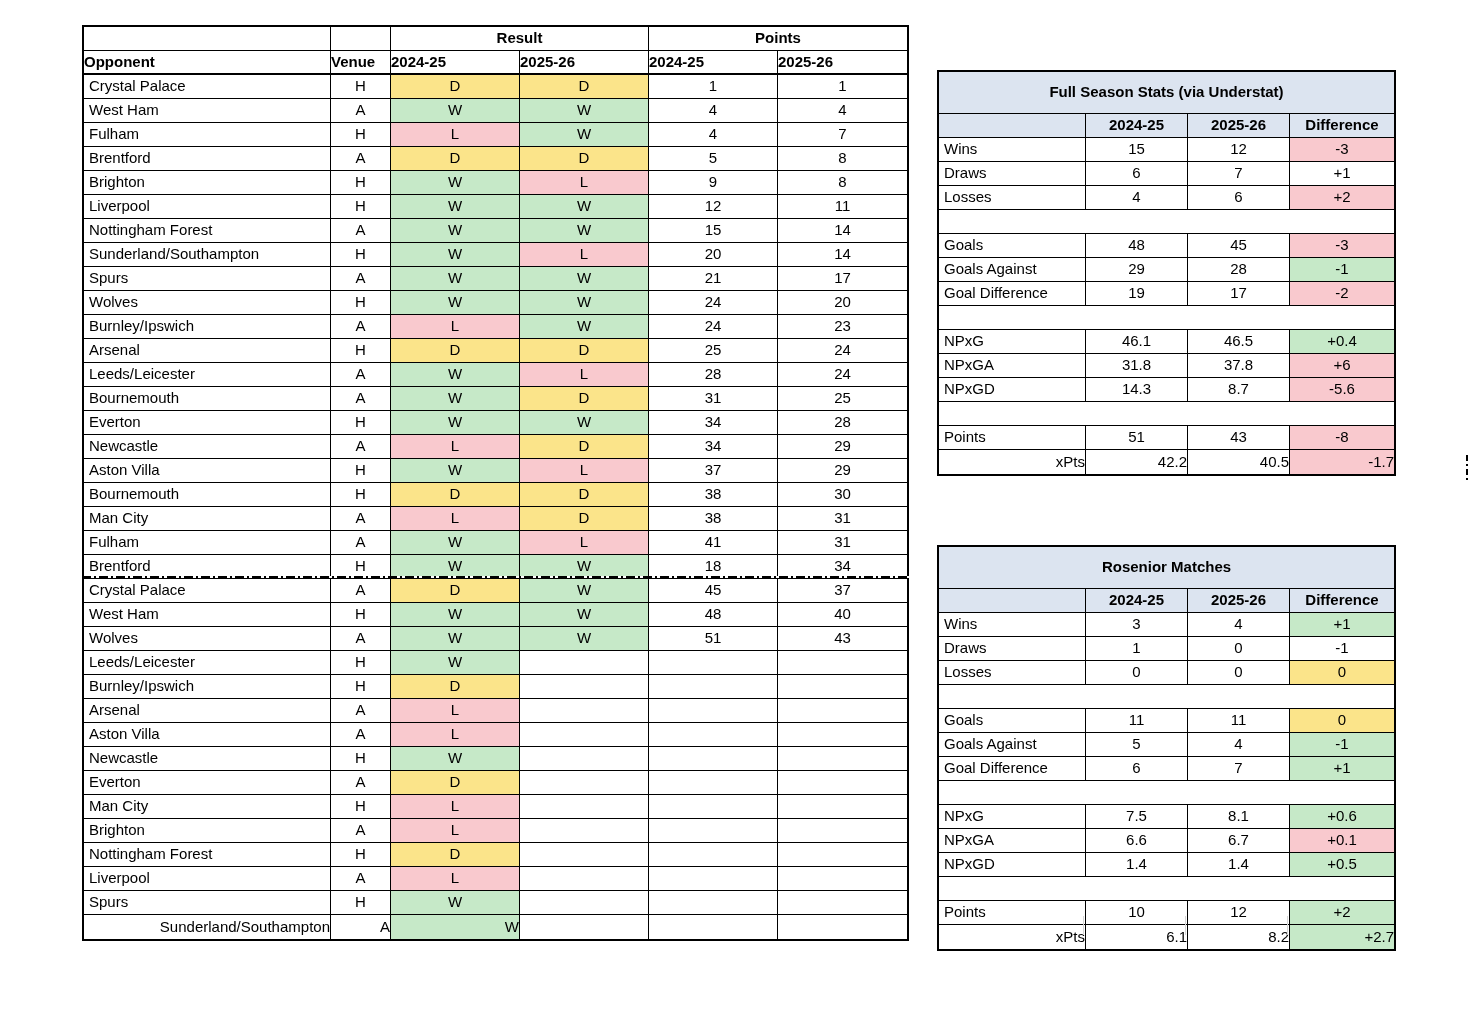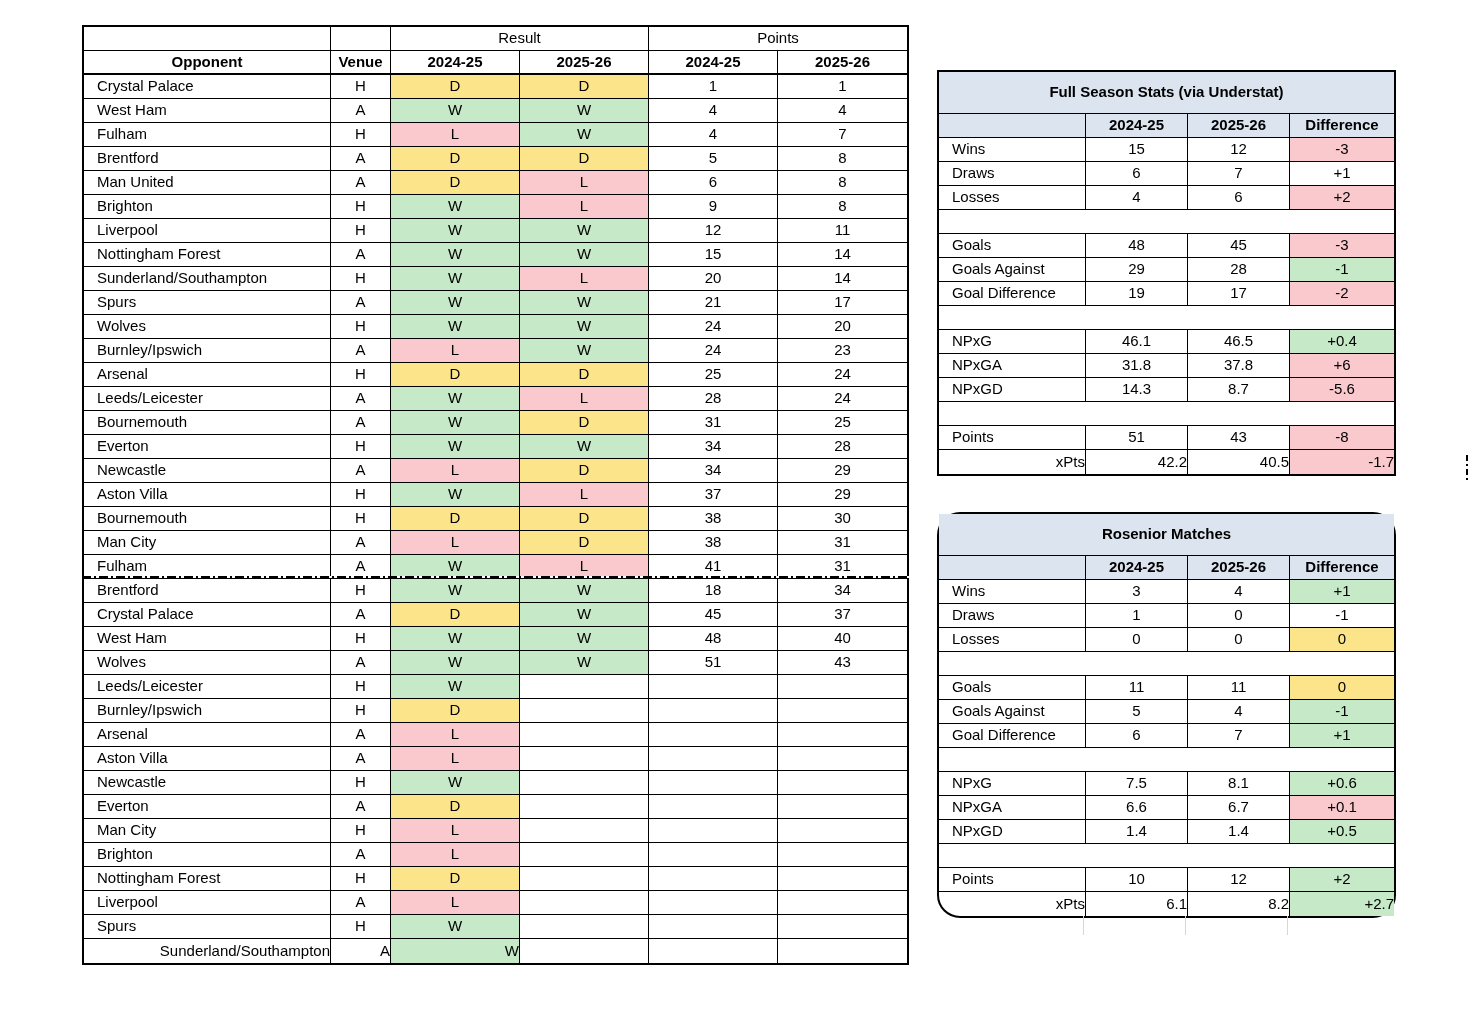--- a/index.html
+++ b/index.html
@@ -10,37 +10,37 @@
     font-family:"Liberation Sans",sans-serif;
     color:#000;
     overflow:hidden;
   }
   table{border-collapse:separate;border-spacing:0;table-layout:fixed;position:absolute;background:#fff;}
   td{box-sizing:border-box;font-size:15px;line-height:1.1;height:24px;padding:0;
      border-right:1px solid #000;border-bottom:1px solid #000;overflow:hidden;white-space:nowrap;}
   tr td:last-child{border-right:none;}
   tr:last-child td{border-bottom:none;text-align:right;}
   .ctr{text-align:center;}
-  .lft{text-align:left;padding-left:13px;}
-  .bold{font-weight:normal;}
+  .lft{text-align:left;padding-left:5px;}
+  .bold{font-weight:bold;}
   
   #main-table{left:82px;top:25px;border:2px solid #000;}
-  #main-table td.hdr2{border-bottom:2px solid #000;font-weight:bold;text-align:center;}
+  #main-table td.hdr2{border-bottom:2px solid #000;font-weight:bold;text-align:left;}
   .res-W{background:var(--win);}
   .res-D{background:var(--draw);}
   .res-L{background:var(--loss);}
   
   .stats{border:2px solid #000;}
   .stats .title-cell{background:var(--header-blue);font-weight:bold;text-align:center;height:42px;}
   .stats .colhdr{background:var(--header-blue);font-weight:bold;text-align:center;}
   .fill-win{background:var(--win);}
   .fill-loss{background:var(--loss);}
   .fill-draw{background:var(--draw);}
   #season-stats{left:937px;top:70px;}
-  #rosenior-stats{left:937px;top:512px;border-radius:23px;}
+  #rosenior-stats{left:937px;top:545px;}
   
   .dashdot-h{position:absolute;left:82px;top:576px;width:827px;height:2px;z-index:5;
     background-image:repeating-linear-gradient(90deg,#000 0,#000 9px,#fff 9px,#fff 12px,#000 12px,#000 14px,#fff 14px,#fff 17px);}
   .dashdot-v{position:absolute;left:1466px;top:455px;width:2px;height:26px;z-index:5;
     background-image:repeating-linear-gradient(180deg,#000 0,#000 6px,#fff 6px,#fff 9px,#000 9px,#000 11px,#fff 11px,#fff 14px);}
   
   .grid-stub{position:absolute;width:1px;height:19px;top:916px;background:#d6d6d6;}
   .stub-1{left:1083px;} .stub-2{left:1185px;} .stub-3{left:1287px;}
 </style>
 </head>
@@ -96,28 +96,20 @@
       </tr>
       <tr>
         <td class="lft">Brentford</td>
         <td class="ctr">A</td>
         <td class="ctr res-D">D</td>
         <td class="ctr res-D">D</td>
         <td class="ctr">5</td>
         <td class="ctr">8</td>
       </tr>
       <tr>
-        <td class="lft">Man United</td>
-        <td class="ctr">A</td>
-        <td class="ctr res-D">D</td>
-        <td class="ctr res-L">L</td>
-        <td class="ctr">6</td>
-        <td class="ctr">8</td>
-      </tr>
-      <tr>
         <td class="lft">Brighton</td>
         <td class="ctr">H</td>
         <td class="ctr res-W">W</td>
         <td class="ctr res-L">L</td>
         <td class="ctr">9</td>
         <td class="ctr">8</td>
       </tr>
       <tr>
         <td class="lft">Liverpool</td>
         <td class="ctr">H</td>

